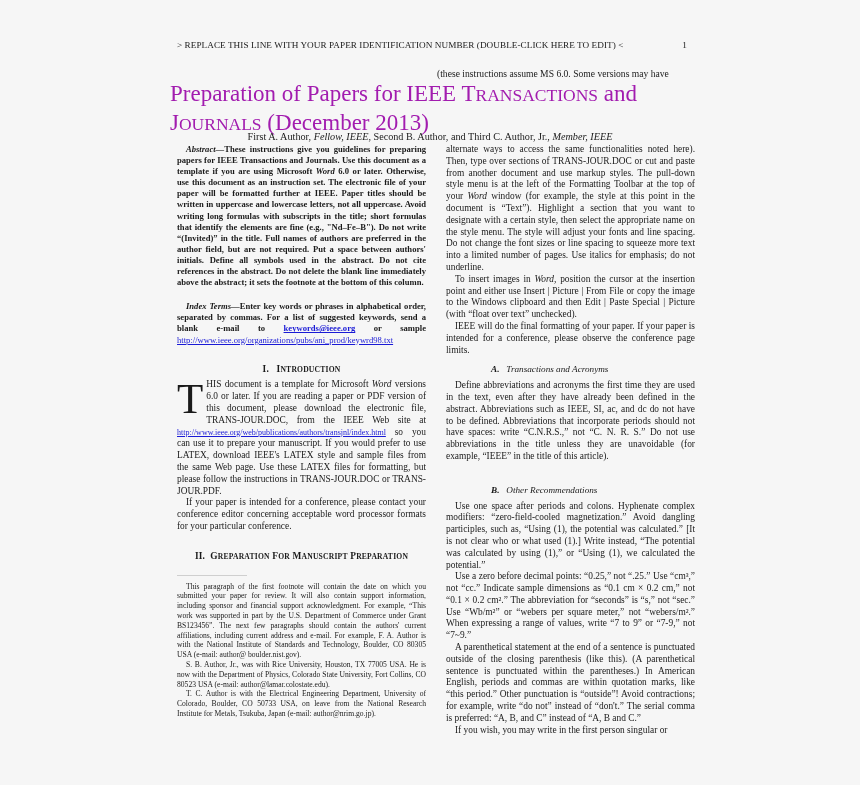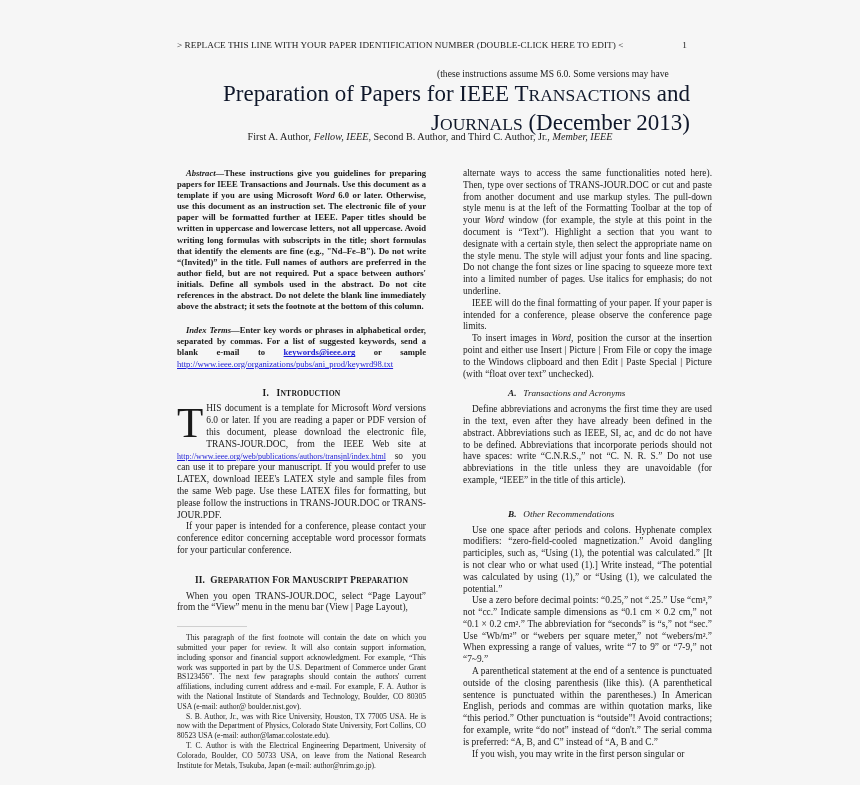--- a/index.html
+++ b/index.html
@@ -15,30 +15,30 @@
     position:absolute; left:177px; top:40px; width:510px;
     font-size:9.2px; letter-spacing:0.05px; white-space:nowrap;
   }
   .header .pnum { position:absolute; right:0; top:0; }
   .pre-title {
     position:absolute; left:437px; top:68px; width:250px;
     font-size:9.6px; text-align:left; white-space:nowrap;
   }
   .title {
     position:absolute; left:170px; top:80px; width:520px;
-    text-align:right; font-size:23px; line-height:28px; color:#0f172a;
+    text-align:left; font-size:23px; line-height:28px; color:#a21caf;
   }
   .title .sc { font-size:17.5px; }
   .authors {
     position:absolute; left:170px; top:131px; width:520px;
     text-align:center; font-size:10.2px; white-space:nowrap;
   }
-  .col { position:absolute; width:249px; font-size:9.4px; line-height:11.8px; text-align:justify;margin-top:24px; }
+  .col { position:absolute; width:249px; font-size:9.4px; line-height:11.8px; text-align:justify; }
   .col.left { left:177px; top:144px; }
-  .col.right { left:463px; top:144px; }
+  .col.right { left:446px; top:144px; }
   .abstract { font-weight:bold; font-size:8.6px; line-height:11.1px; text-indent:9px; margin:0; }
   .abstract i { font-weight:bold; }
   .index-terms { font-weight:bold; font-size:8.6px; line-height:11.1px; text-indent:9px; margin:13px 0 0 0; }
   a.lnk { color:#1a1ad6; text-decoration:underline; }
   .sec-head { text-align:center; font-size:9.4px; margin:18px 0 4px 0; letter-spacing:0.2px;font-weight:bold; }
   .sec-head .sc { font-size:7.6px; }
   .para { margin:0; text-indent:9px; }
   .para.noind { text-indent:0; }
   .dropcap-wrap { position:relative; }
   .dropcap { float:left; font-size:43px; line-height:36px; margin:2px 3px 0 0; height:36px; }
@@ -80,32 +80,31 @@
 
     <div class="dropcap-wrap">
       <span class="dropcap">T</span>
       <p class="para noind" style="margin:0;"><span>HIS document is a template for Microsoft </span><i>Word</i><span> versions 6.0 or later. If you are reading a paper or PDF version of this document, please download the electronic file, TRANS-JOUR.DOC, from the IEEE Web site at </span><a class="lnk" style="font-size:8px;">http://www.ieee.org/web/publications/authors/transjnl/index.html</a><span> so you can use it to prepare your manuscript. If you would prefer to use LATEX, download IEEE's LATEX style and sample files from the same Web page. Use these LATEX files for formatting, but please follow the instructions in TRANS-JOUR.DOC or TRANS-JOUR.PDF.</span></p>
     </div>
     <p class="para">If your paper is intended for a conference, please contact your conference editor concerning acceptable word processor formats for your particular conference.</p>
 
     <div class="sec-head">
       <span>II.</span>&nbsp;&nbsp;<span>G</span><span class="sc">REPARATION</span><span> F</span><span class="sc">OR</span><span> M</span><span class="sc">ANUSCRIPT</span><span> P</span><span class="sc">REPARATION</span>
     </div>
-    <p class="para">When you open TRANS-JOUR.DOC, select “Page Layout” from the “View” menu in the menu bar (View | Page Layout),</p>
 
     <div class="footnote-rule"></div>
     <p class="footnote">This paragraph of the first footnote will contain the date on which you submitted your paper for review. It will also contain support information, including sponsor and financial support acknowledgment. For example, “This work was supported in part by the U.S. Department of Commerce under Grant BS123456”. The next few paragraphs should contain the authors' current affiliations, including current address and e-mail. For example, F. A. Author is with the National Institute of Standards and Technology, Boulder, CO 80305 USA (e-mail: author@ boulder.nist.gov).</p>
     <p class="footnote">S. B. Author, Jr., was with Rice University, Houston, TX 77005 USA. He is now with the Department of Physics, Colorado State University, Fort Collins, CO 80523 USA (e-mail: author@lamar.colostate.edu).</p>
     <p class="footnote">T. C. Author is with the Electrical Engineering Department, University of Colorado, Boulder, CO 50733 USA, on leave from the National Research Institute for Metals, Tsukuba, Japan (e-mail: author@nrim.go.jp).</p>
   </div>
 
   <div class="col right">
     <p class="para noind"><span>alternate ways to access the same functionalities noted here). Then, type over sections of TRANS-JOUR.DOC or cut and paste from another document and use markup styles. The pull-down style menu is at the left of the Formatting Toolbar at the top of your </span><i>Word</i><span> window (for example, the style at this point in the document is “Text”). Highlight a section that you want to designate with a certain style, then select the appropriate name on the style menu. The style will adjust your fonts and line spacing. Do not change the font sizes or line spacing to squeeze more text into a limited number of pages. Use italics for emphasis; do not underline.</span></p>
+    <p class="para"><span>To insert images in </span><i>Word,</i><span> position the cursor at the insertion point and either use Insert | Picture | From File or copy the image to the Windows clipboard and then Edit | Paste Special | Picture (with “float over text” unchecked).</span></p>
     <p class="para">IEEE will do the final formatting of your paper. If your paper is intended for a conference, please observe the conference page limits.</p>
-    <p class="para"><span>To insert images in </span><i>Word,</i><span> position the cursor at the insertion point and either use Insert | Picture | From File or copy the image to the Windows clipboard and then Edit | Paste Special | Picture (with “float over text” unchecked).</span></p>
 
     <div class="sub-head">
       <b>A.</b>&nbsp;&nbsp;&nbsp;<span>Transactions and Acronyms</span>
     </div>
     <p class="para">Define abbreviations and acronyms the first time they are used in the text, even after they have already been defined in the abstract. Abbreviations such as IEEE, SI, ac, and dc do not have to be defined. Abbreviations that incorporate periods should not have spaces: write “C.N.R.S.,” not “C. N. R. S.” Do not use abbreviations in the title unless they are unavoidable (for example, “IEEE” in the title of this article).</p>
 
     <div class="gap"></div>
     <div class="sub-head">
       <b>B.</b>&nbsp;&nbsp;&nbsp;<span>Other Recommendations</span>
     </div>

